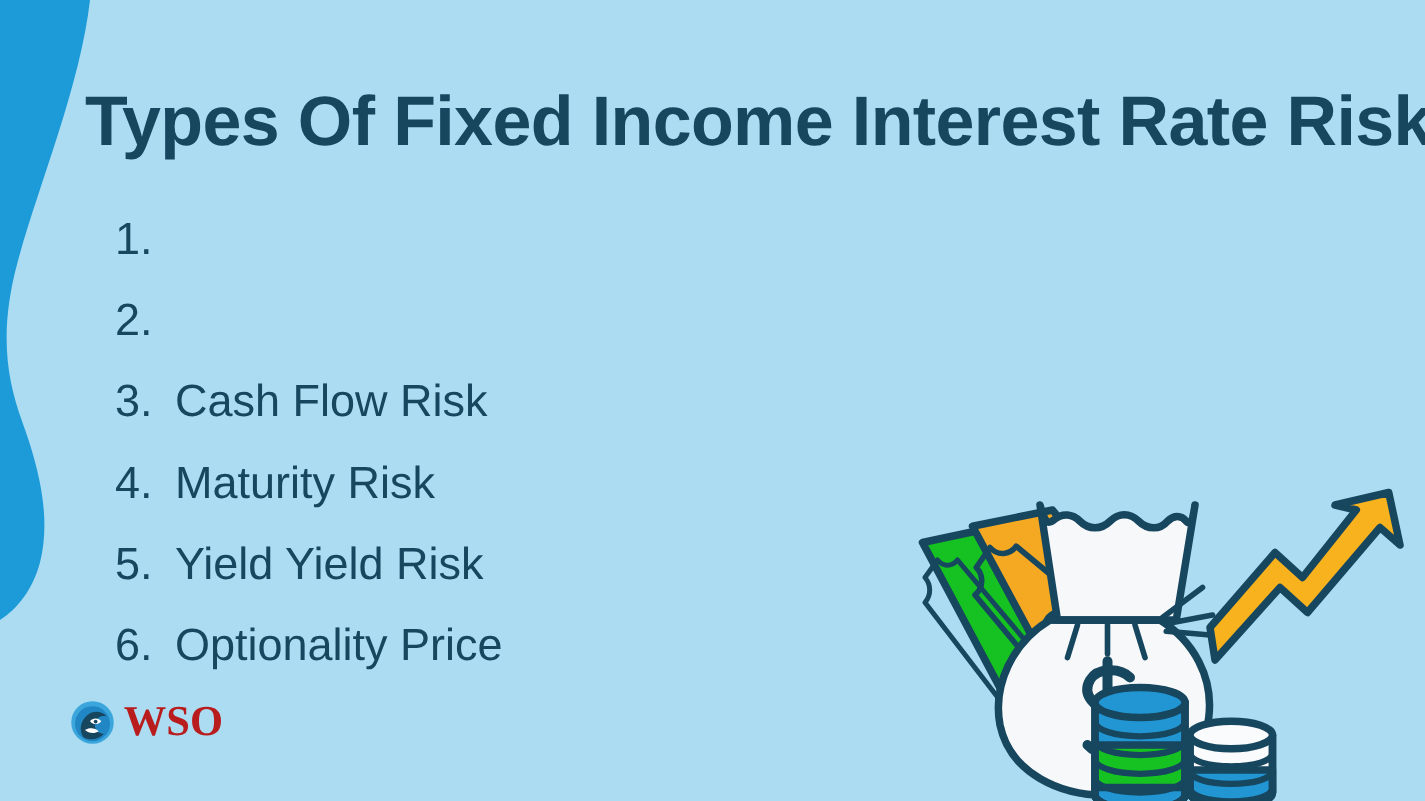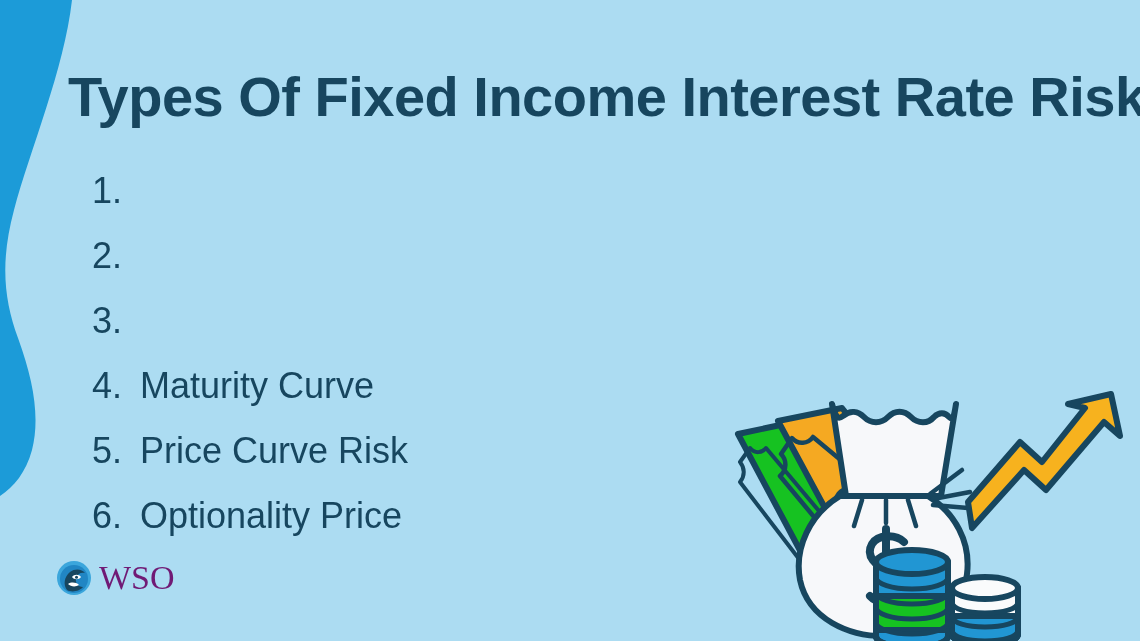--- a/index.html
+++ b/index.html
@@ -74,22 +74,22 @@
   }
   #wso-mark {
     width: 36px;
     height: 36px;
     flex: 0 0 36px;
   }
   #wso-text {
     margin-left: 7px;
     font-family: "Liberation Serif", serif;
     font-size: 34px;
-    font-weight: normal;
-    color: #701a75;
+    font-weight: bold;
+    color: #b91c1c;
     letter-spacing: 0px;
     line-height: 34px;
   }
   
   #illustration {
     position: absolute;
     left: 680px;
     top: 366px;
     width: 460px;
     height: 275px;
@@ -118,28 +118,29 @@
 
   <ol id="risk-list">
     <li>
       <span class="num">1.</span>
     </li>
     <li>
       <span class="num">2.</span>
     </li>
     <li>
       <span class="num">3.</span>
+      <span class="label">Cash Flow Risk</span>
     </li>
     <li>
       <span class="num">4.</span>
-      <span class="label">Maturity Curve</span>
+      <span class="label">Maturity Risk</span>
     </li>
     <li>
       <span class="num">5.</span>
-      <span class="label">Price Curve Risk</span>
+      <span class="label">Yield Yield Risk</span>
     </li>
     <li>
       <span class="num">6.</span>
       <span class="label">Optionality Price</span>
     </li>
   </ol>
 
   <div id="wso-logo">
     <svg id="wso-mark" viewBox="0 0 36 36">
       <circle cx="18" cy="18" r="17" fill="#3BA6DC"></circle>

